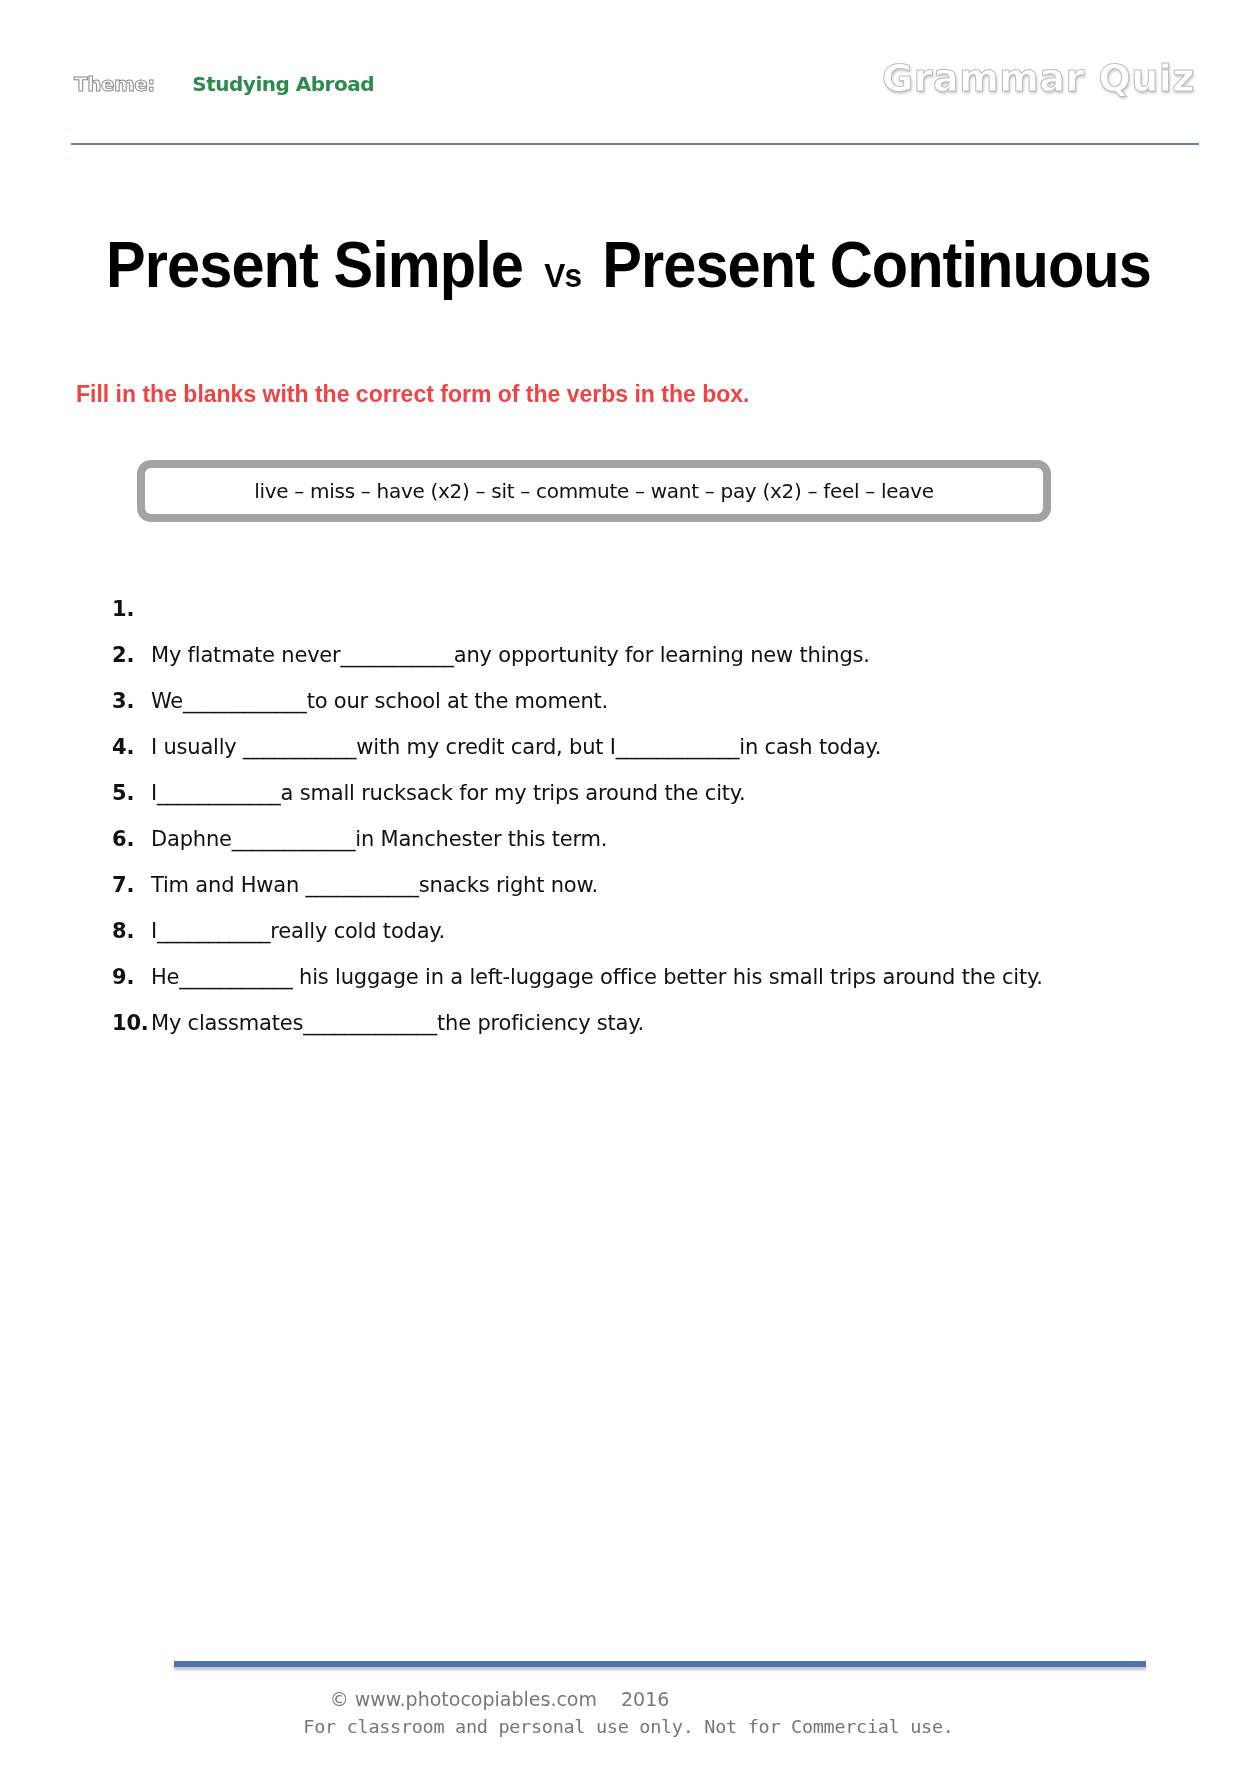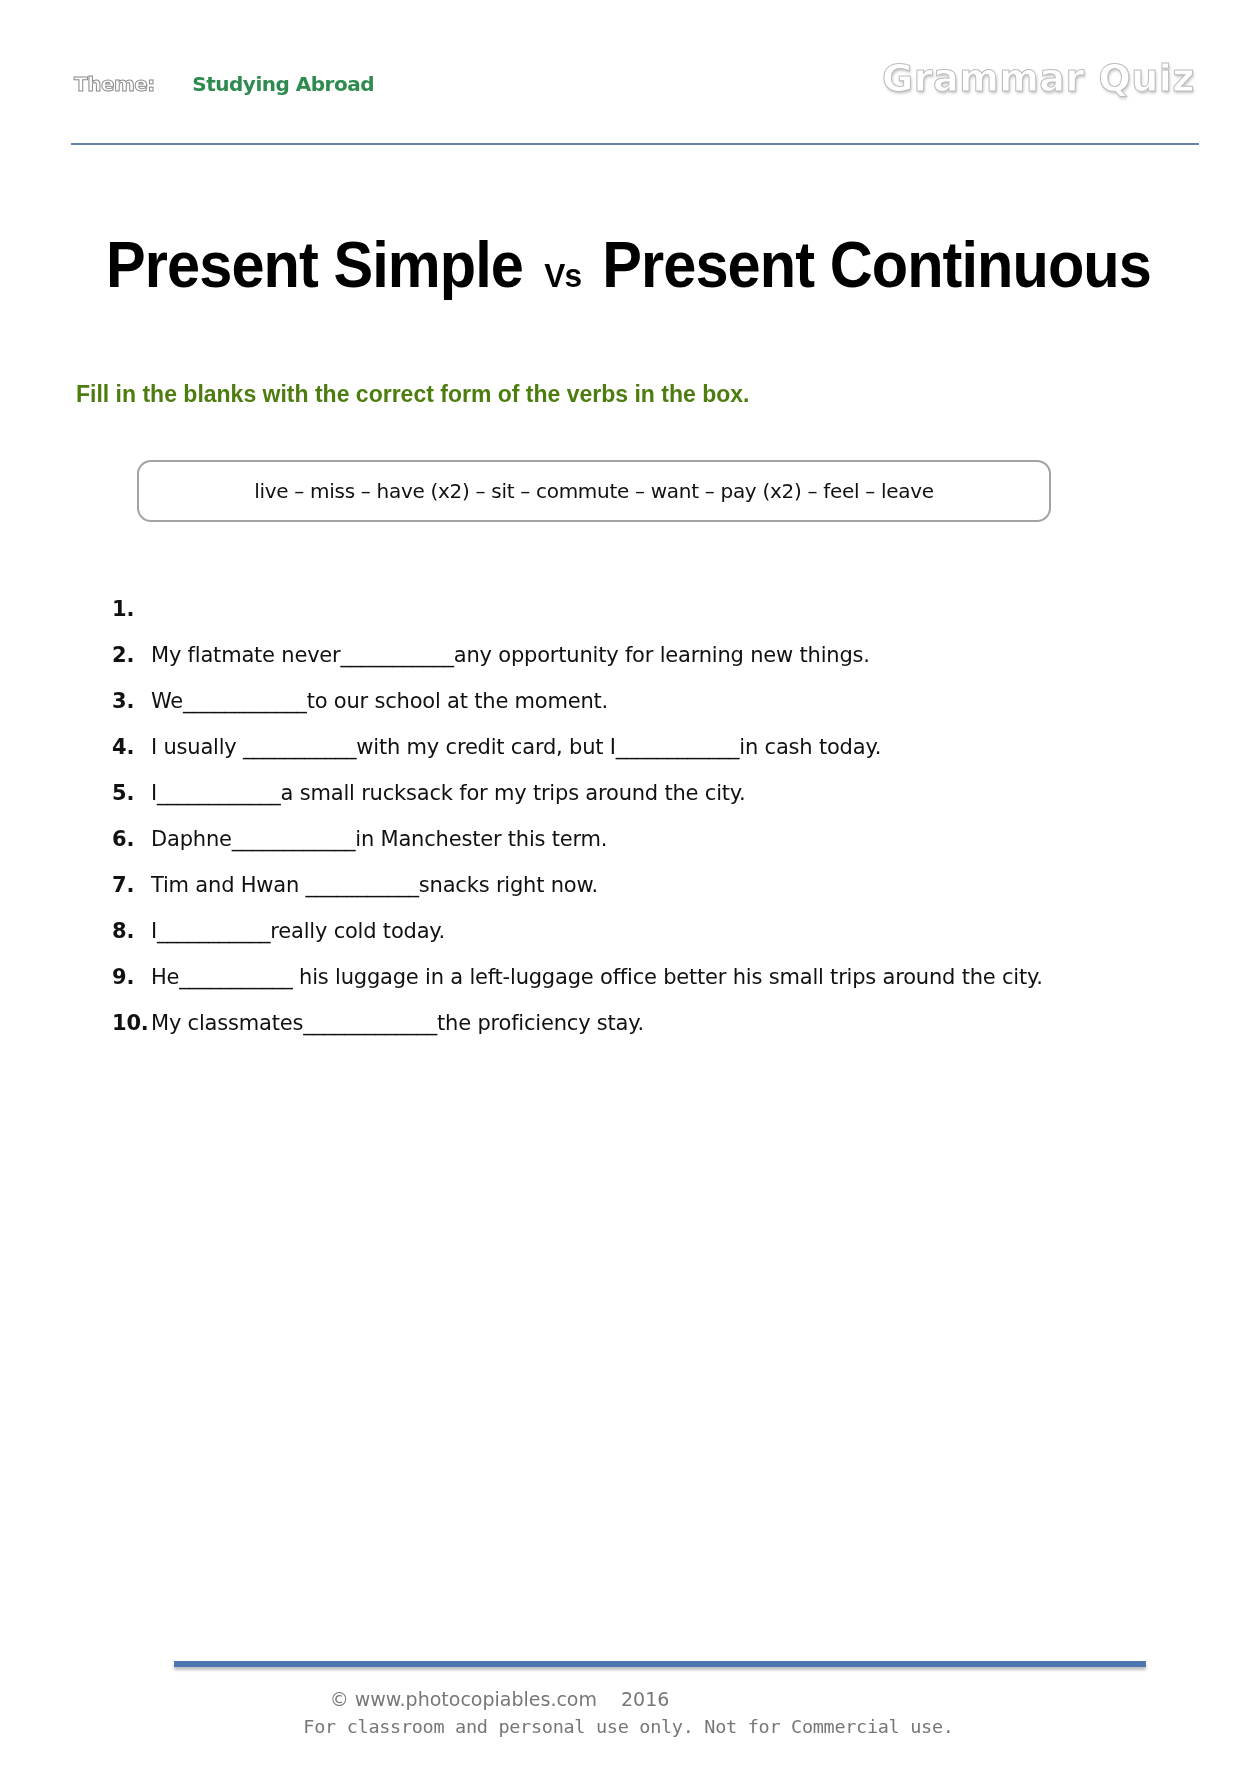--- a/index.html
+++ b/index.html
@@ -9,23 +9,23 @@
     .theme-prefix { color: #ffffff; -webkit-text-stroke: 1px #8a8a8a; }
     .theme-value { color: #2e8b4f; margin-left: 31px; }
 
     .quiz-title { position: absolute; right: 62px; top: 56px; font-family: "DejaVu Sans", sans-serif; font-weight: bold; font-size: 38px; color: #ffffff; -webkit-text-stroke: 1px #bdbdbd; text-shadow: 1px 2px 3px rgba(0,0,0,0.25); letter-spacing: 0.5px; }
 
     .header-rule { position: absolute; left: 71px; top: 143px; width: 1128px; height: 2px; background: #6883a8; }
 
     .main-title { position: absolute; left: 0; width: 1257px; top: 228px; text-align: center; font-family: "Liberation Sans", sans-serif; font-weight: bold; font-size: 64px; color: #000; letter-spacing: -1px; transform: scaleX(0.93); transform-origin: center; }
     .main-title .vs { font-size: 34px; margin: 0 6px; }
 
-    .instructions { position: absolute; left: 76px; top: 381px; font-family: "Liberation Sans", sans-serif; font-weight: bold; font-size: 23px; color: #4d7c0f; }
+    .instructions { position: absolute; left: 76px; top: 381px; font-family: "Liberation Sans", sans-serif; font-weight: bold; font-size: 23px; color: #ef4444; }
 
-    .verb-box { position: absolute; left: 137px; top: 460px; width: 914px; height: 62px; border: 2px solid #a3a3a3; border-radius: 14px; box-sizing: border-box; display: flex; align-items: center; justify-content: center; }
+    .verb-box { position: absolute; left: 137px; top: 460px; width: 914px; height: 62px; border: 8px solid #a3a3a3; border-radius: 14px; box-sizing: border-box; display: flex; align-items: center; justify-content: center; }
     .verb-text { font-family: "DejaVu Sans", sans-serif; font-size: 20px; color: #111; letter-spacing: -0.3px; }
 
     .questions { position: absolute; left: 112px; top: 597px; margin: 0; padding: 0; list-style: none; }
     .question { height: 46px; display: flex; align-items: baseline; font-family: "DejaVu Sans", sans-serif; font-size: 21px; color: #111; letter-spacing: -0.2px; }
     .q-num { font-weight: bold; width: 39px; display: inline-block; }
     .q-text { white-space: pre; }
 
     .footer-rule { position: absolute; left: 174px; top: 1661px; width: 972px; height: 6px; background: #4f75b0; box-shadow: 0 3px 3px rgba(0,0,0,0.25); }
     .footer-line1 { position: absolute; left: 0; width: 999px; top: 1688px; text-align: center; font-family: "DejaVu Sans", sans-serif; font-size: 19px; color: #777; }
     .footer-line2 { position: absolute; left: 0; width: 1257px; top: 1716px; text-align: center; font-family: "DejaVu Sans Mono", monospace; font-size: 18.5px; color: #777; letter-spacing: -0.3px; }

